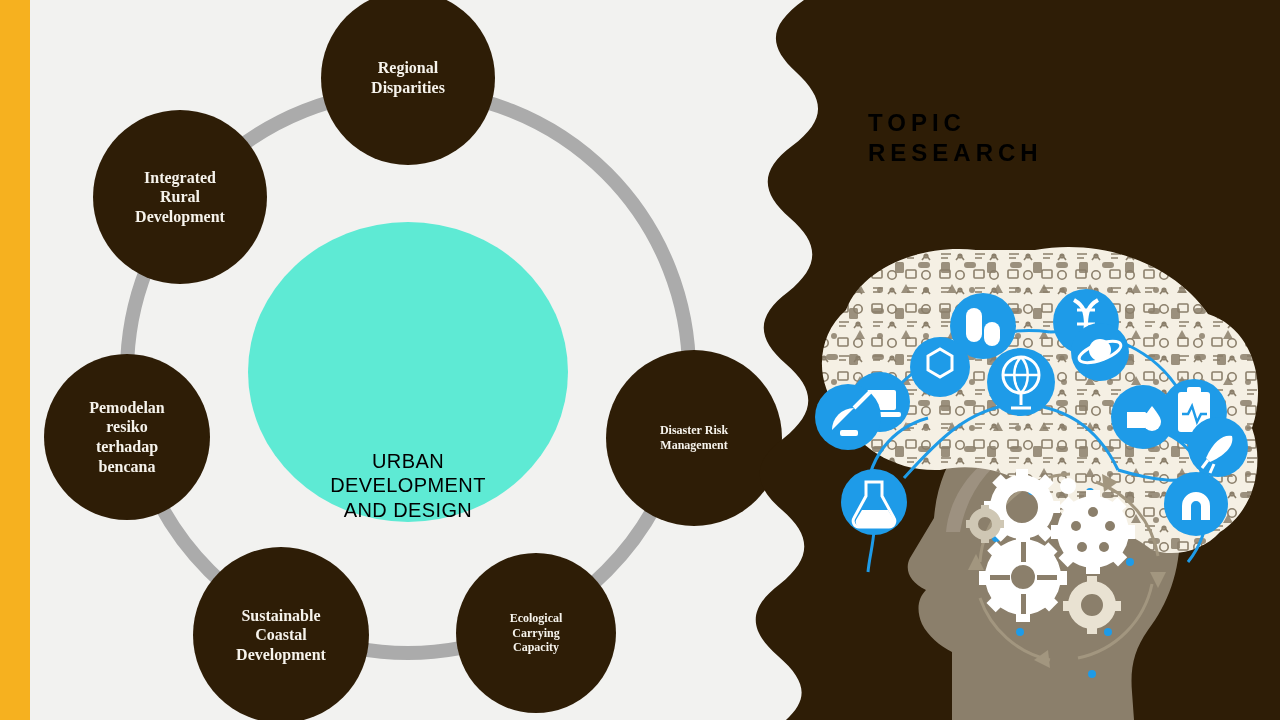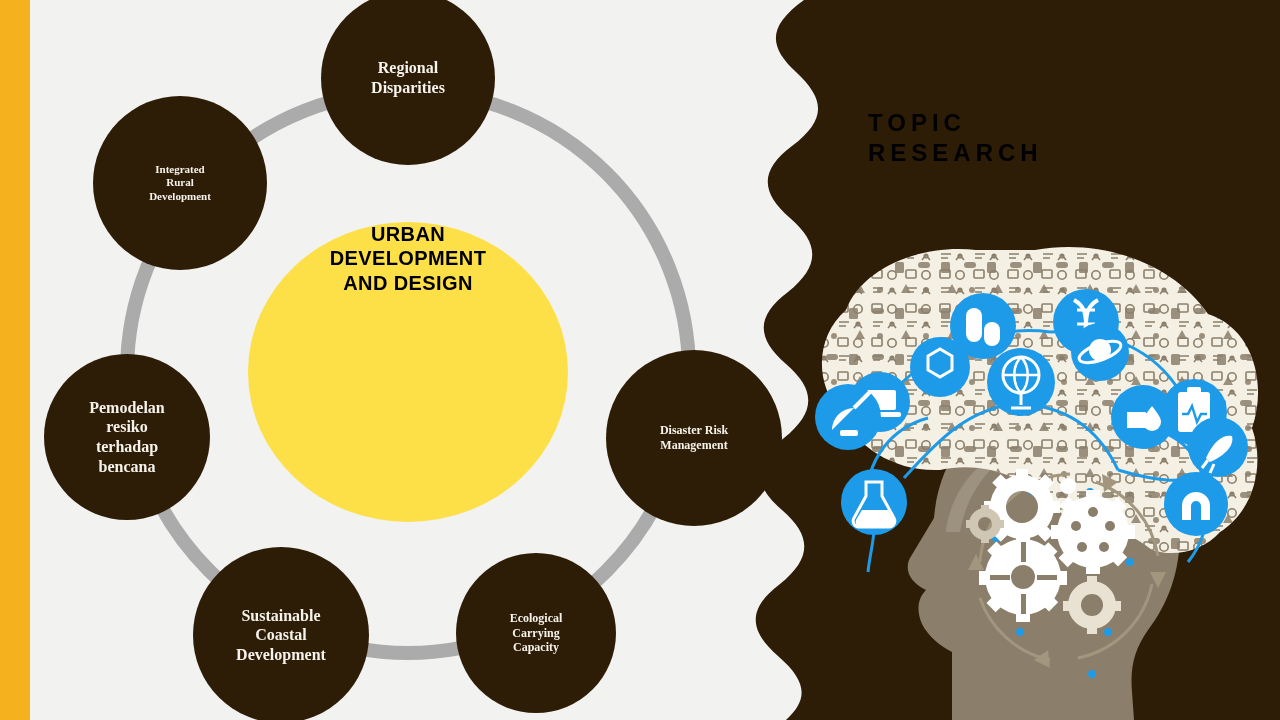--- a/index.html
+++ b/index.html
@@ -79,27 +79,27 @@
     text-align: center;
     font-weight: bold;
     line-height: 1.22;
     box-sizing: border-box;
     white-space: pre-line;
   }
   .node-label { padding: 0 8px; font-family: Liberation Serif, serif; }
   #center-node {
     position: absolute;
     border-radius: 50%;
-    background: #fde047;
+    background: #5eead4;
     color: #000000;
     display: flex;
-    align-items: flex-start;
+    align-items: flex-end;
     justify-content: center;
     text-align: center;
-    font-weight: bold;
+    font-weight: normal;
     line-height: 1.22;
     white-space: pre-line;
     letter-spacing: 0.4px;
   }
 </style>
 </head>
 <body>
 
 <div id="slide">
 
@@ -140,21 +140,21 @@
 Development</span>
     </div>
 
     <div class="node" style="left:44px; top:354px; width:166px; height:166px; font-size:16px;">
       <span class="node-label">Pemodelan
 resiko
 terhadap
 bencana</span>
     </div>
 
-    <div class="node" style="left:93px; top:96px; width:174px; height:174px; font-size:11px;">
+    <div class="node" style="left:93px; top:110px; width:174px; height:174px; font-size:16px;">
       <span class="node-label">Integrated
 Rural
 Development</span>
     </div>
 
   </div>
 
   <div id="right-panel">
 
     <svg class="wave" viewBox="0 0 540 720" preserveAspectRatio="none" xmlns="http://www.w3.org/2000/svg">

